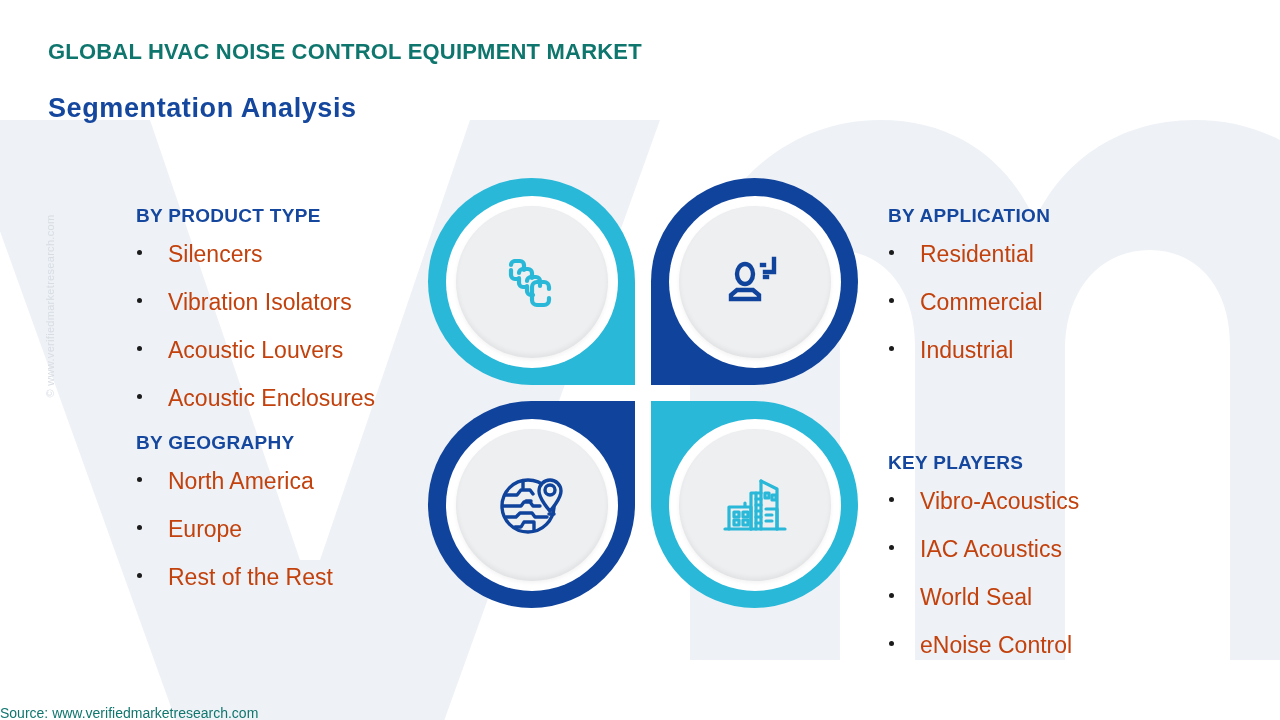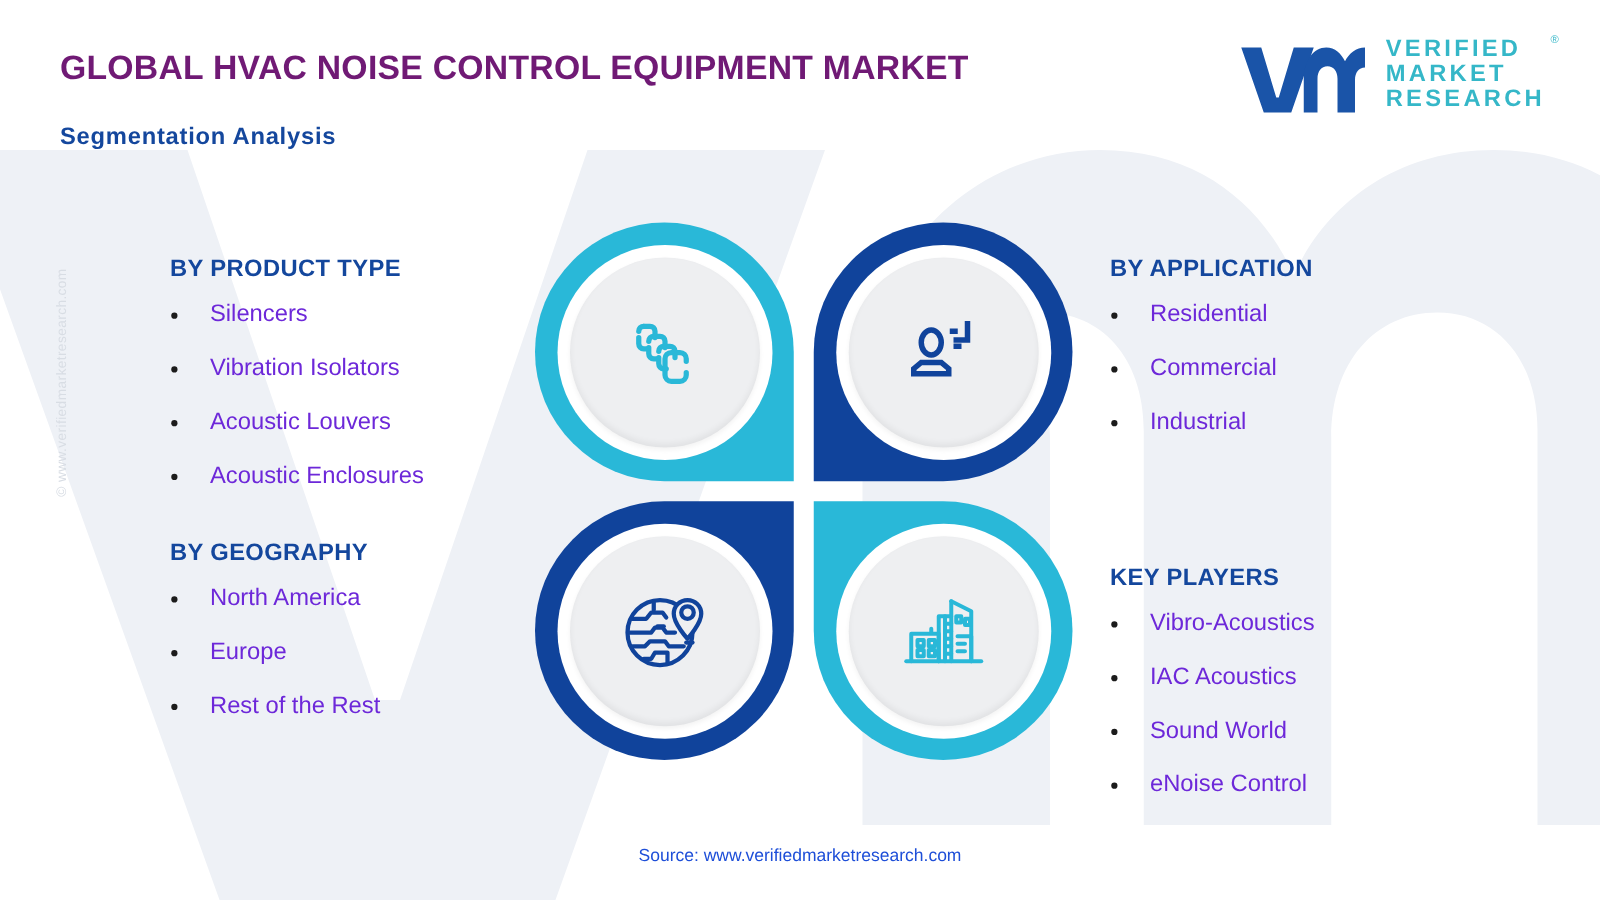--- a/index.html
+++ b/index.html
@@ -43,30 +43,30 @@
   }
 
   
   .title-block {
     position: absolute;
     left: 48px;
     top: 40px;
     z-index: 3;
   }
   .title-main {
-    font-size: 27px;
+    font-size: 22px;
     font-weight: bold;
-    color: #701a75;
+    color: #0f766e;
     letter-spacing: 0.2px;
     line-height: 1.1;
     white-space: nowrap;
     margin: 0;
   }
   .title-sub {
-    font-size: 19px;
+    font-size: 27px;
     font-weight: bold;
     color: #14479d;
     letter-spacing: 0.6px;
     line-height: 1.1;
     margin: 30px 0 0 0;
   }
 
   
   .logo {
     position: absolute;
@@ -115,22 +115,22 @@
     letter-spacing: 0.3px;
     margin: 0 0 14px 0;
   }
   .seg-list {
     list-style: none;
     margin: 0;
     padding: 0;
   }
   .seg-list li {
     position: relative;
-    font-size: 19px;
-    color: #6d28d9;
+    font-size: 23px;
+    color: #c2410c;
     padding-left: 32px;
     margin-bottom: 21px;
     white-space: nowrap;
   }
   .seg-list li:last-child { margin-bottom: 0; }
   .seg-list li::before {
     content: "";
     position: absolute;
     left: 1px;
     top: 9px;
@@ -182,24 +182,23 @@
     align-items: center;
     justify-content: center;
   }
   .disc svg { display: block; }
 
   
   .source {
     position: absolute;
     left: 0;
     right: 0;
-    top: 676px;
-    text-align: center;
+    top: 705px;
     font-size: 14px;
-    color: #1d4ed8;
+    color: #0f766e;
     z-index: 3;
   }
 </style>
 </head>
 <body>
 
 <div class="canvas">
 
   <svg class="bg-watermark" viewBox="0 0 1280 720">
     <g fill="#eef1f6">
@@ -208,32 +207,20 @@
     </g>
   </svg>
 
   <div class="side-watermark">© www.verifiedmarketresearch.com</div>
 
   <div class="title-block">
     <div class="title-main">GLOBAL HVAC NOISE CONTROL EQUIPMENT MARKET</div>
     <div class="title-sub">Segmentation Analysis</div>
   </div>
 
-  <div class="logo">
-    <svg class="logo-mark" width="108" height="64" viewBox="0 0 108 64">
-      <path d="M 4 10 L 20 10 L 32 50 L 34 50 L 46 10 L 62 10 L 44 62 L 22 62 Z" fill="#1a54a8"></path>
-      <path d="M 54 36 C 54 20 62 10 72 10 C 79 10 84 15 87 21 C 90 15 96 10 103 10 L 103 26 C 98 26 95 30 95 36 L 95 62 L 81 62 L 81 35 C 81 29 78 25 73 25 C 68 25 65 29 65 35 L 65 62 L 54 62 Z" fill="#1a54a8"></path>
-    </svg>
-    <div class="logo-text">
-      <span>VERIFIED</span>
-      <span>MARKET</span>
-      <span>RESEARCH</span>
-      <span class="logo-reg">®</span>
-    </div>
-  </div>
 
   <div class="col col-left" style="top:205px">
     <div class="seg-head">BY PRODUCT TYPE</div>
     <ul class="seg-list">
       <li>Silencers</li>
       <li>Vibration Isolators</li>
       <li>Acoustic Louvers</li>
       <li>Acoustic Enclosures</li>
     </ul>
   </div>
@@ -254,21 +241,21 @@
       <li>Commercial</li>
       <li>Industrial</li>
     </ul>
   </div>
 
   <div class="col col-right" style="top:452px">
     <div class="seg-head">KEY PLAYERS</div>
     <ul class="seg-list">
       <li>Vibro-Acoustics</li>
       <li>IAC Acoustics</li>
-      <li>Sound World</li>
+      <li>World Seal</li>
       <li>eNoise Control</li>
     </ul>
   </div>
 
   <div class="cluster">
 
     <div class="petal petal-tl" style="background: rgb(41, 184, 216);">
       <div class="ring">
         <div class="disc">
           <svg width="74" height="74" viewBox="0 0 74 74">

